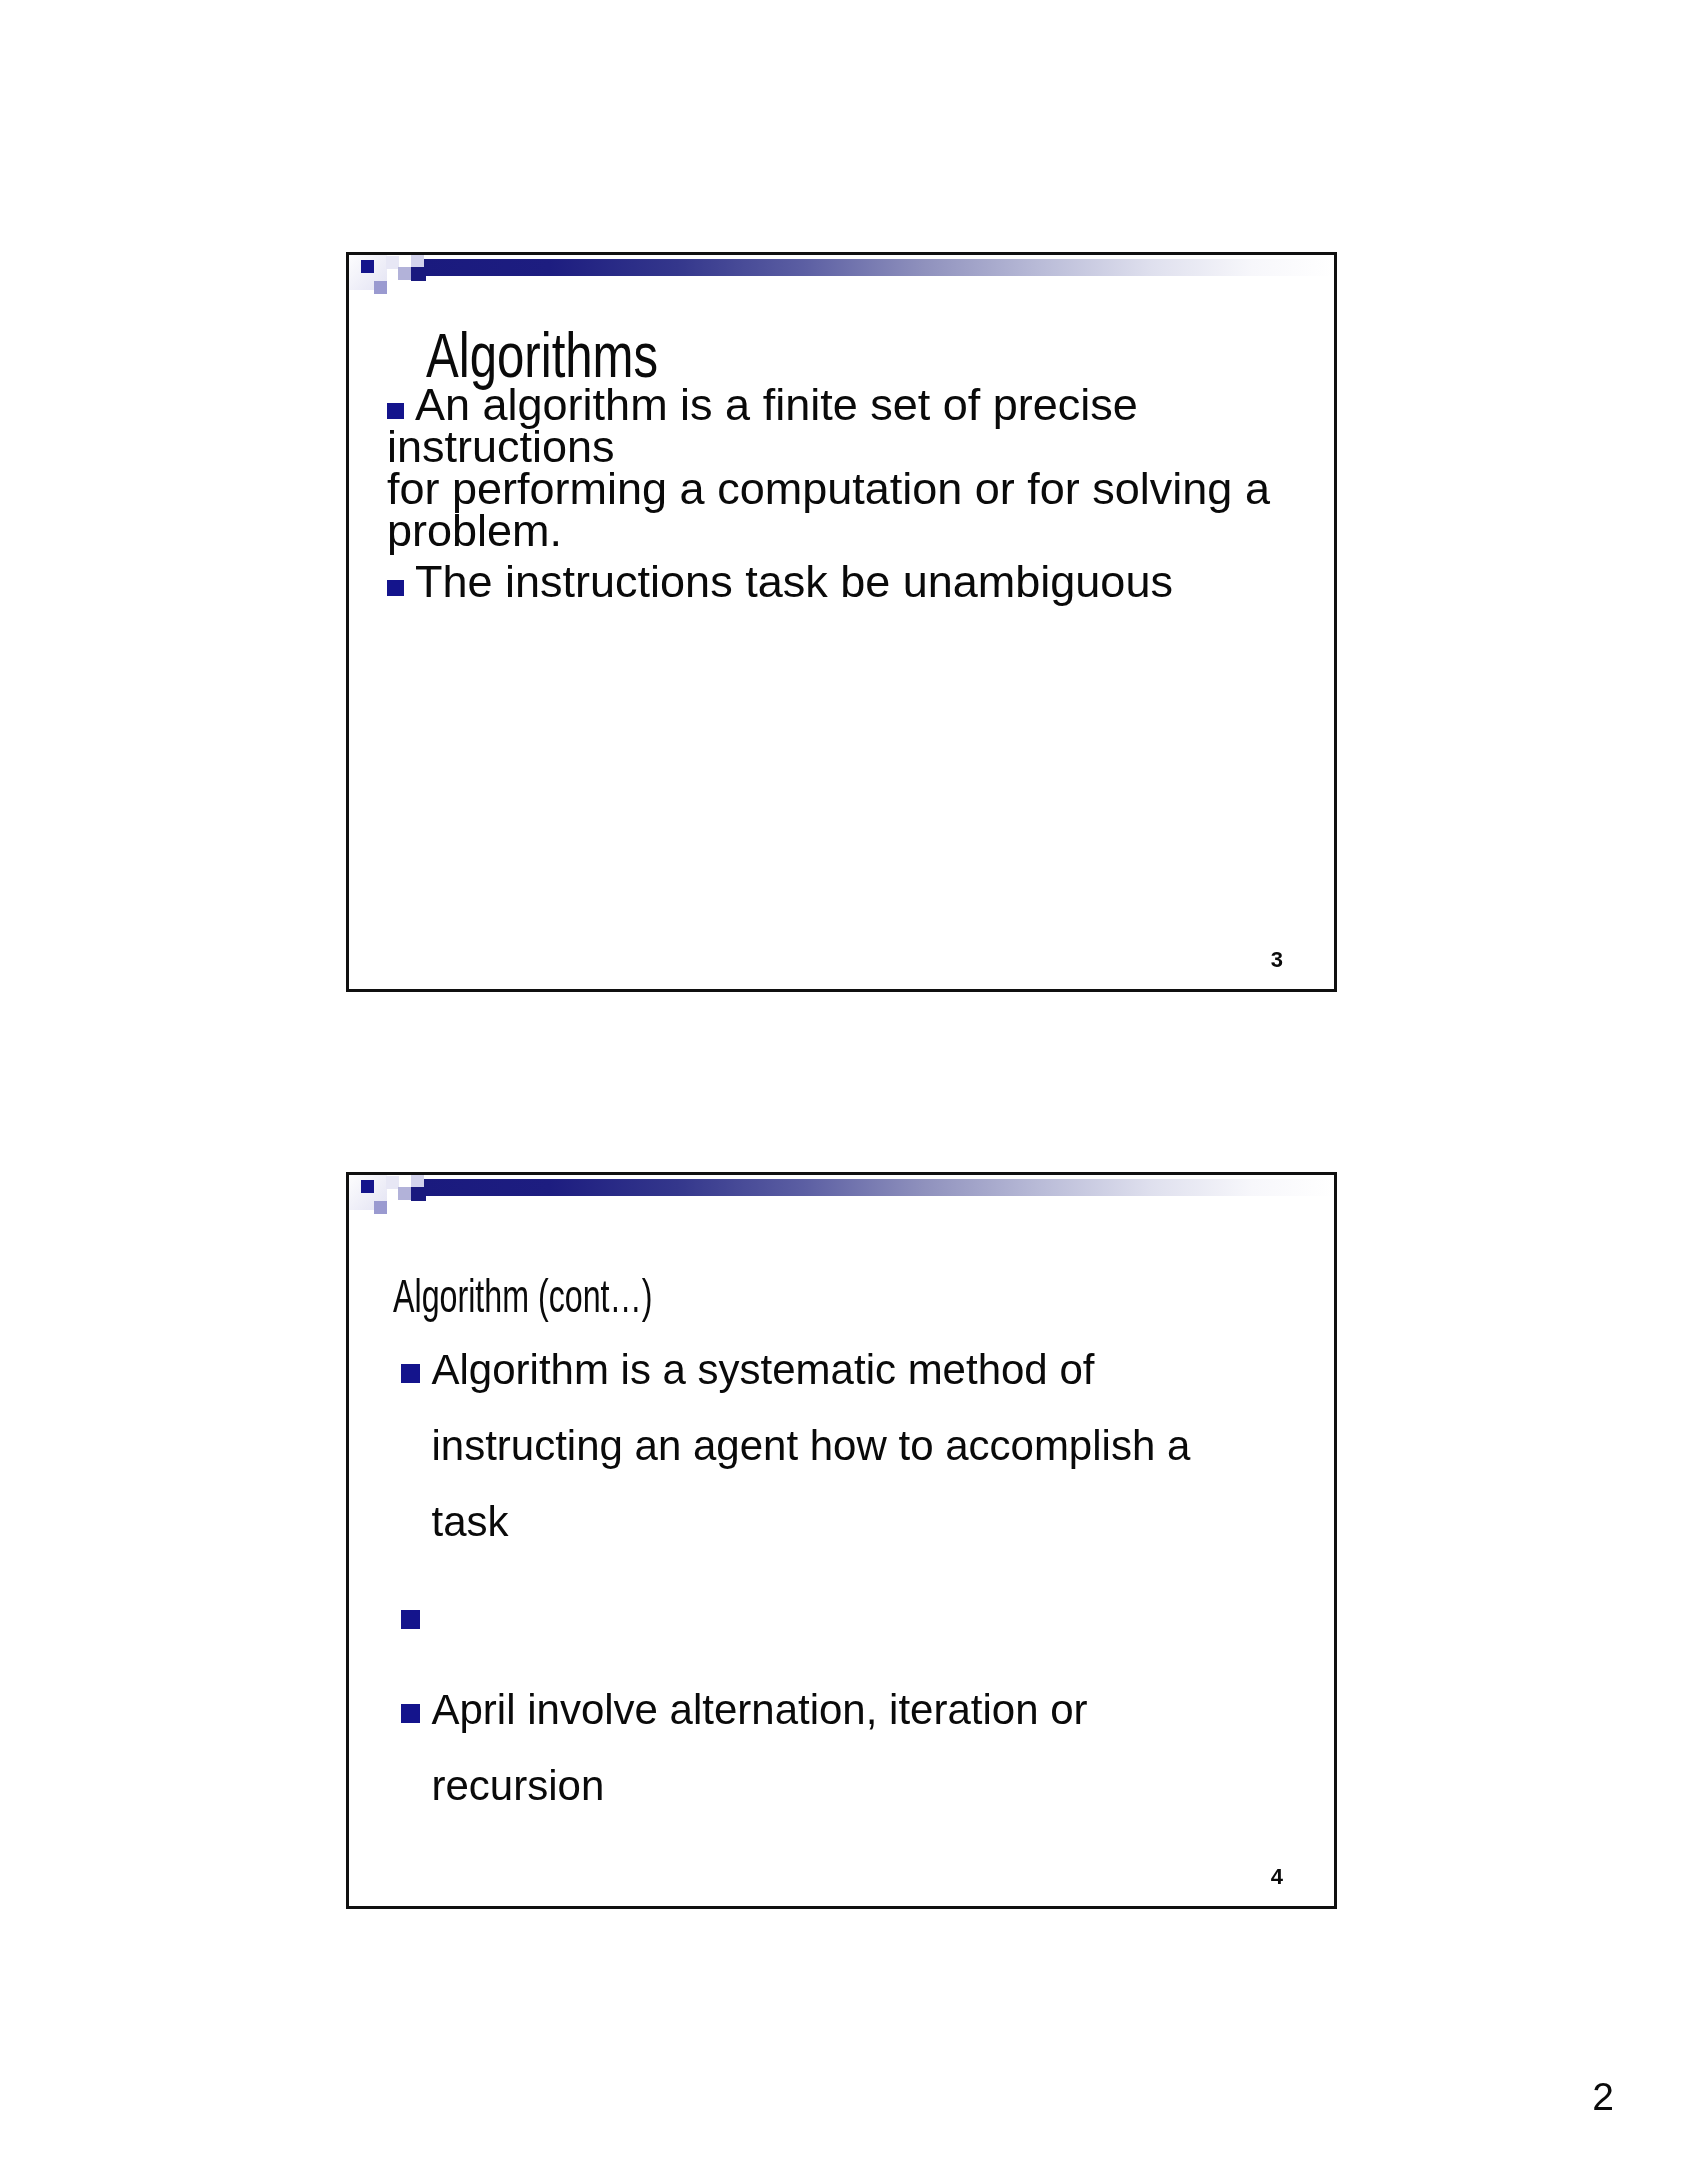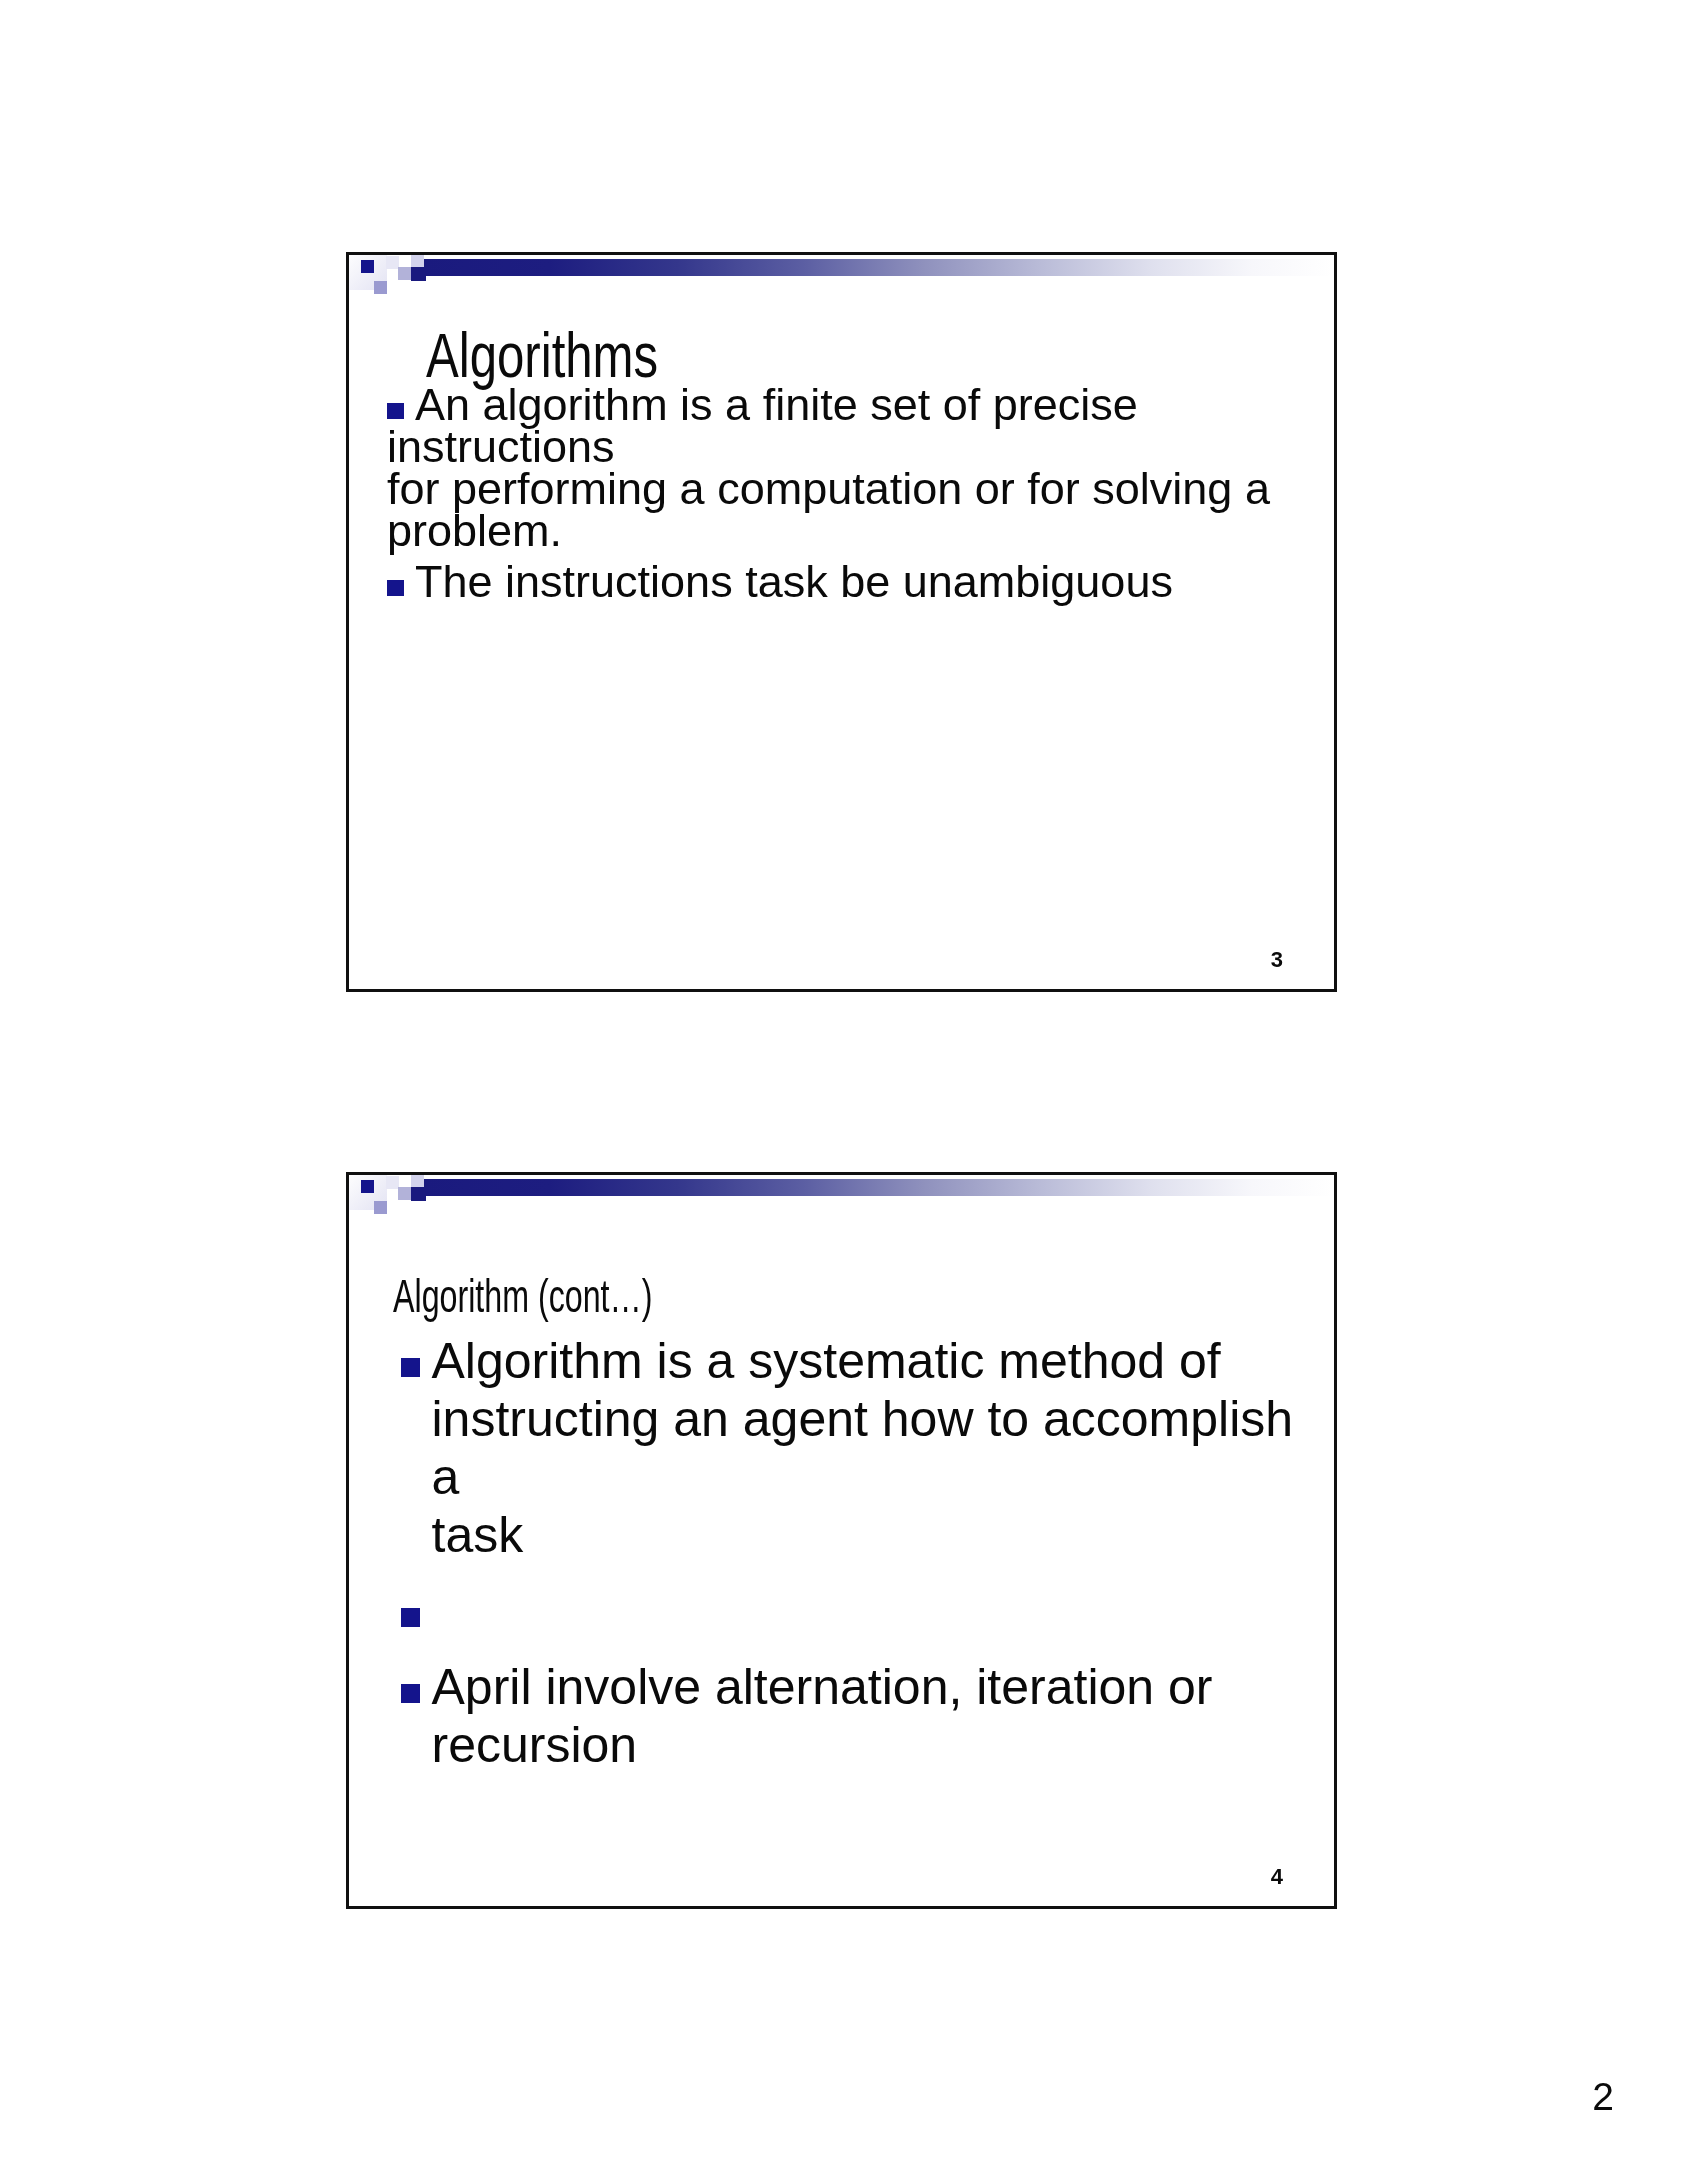--- a/index.html
+++ b/index.html
@@ -71,21 +71,21 @@
   .bullet-list { position: absolute; }
   #slide-0 .bullet-list { left: 38px;  top: 129px; right: 20px; }
   #slide-1 .bullet-list { left: 52px;  top: 157px; right: 20px; }
 
   .bullet {
     margin: 0;
     white-space: pre-line;
   }
   #slide-0 .bullet { font-size: 45px; line-height: 42px; }
   #slide-0 .bullet + .bullet { margin-top: 9px; }
-  #slide-1 .bullet { font-size: 50px; line-height: 58px; }
+  #slide-1 .bullet { font-size: 42px; line-height: 76px; }
   #slide-1 .bullet + .bullet { margin-top: 18px; }
 
   
   #slide-1 .bullet { padding-left: 30.5px; text-indent: -30.5px; }
 
   .sq {
     display: inline-block;
     background: var(--navy);
     vertical-align: baseline;
   }

